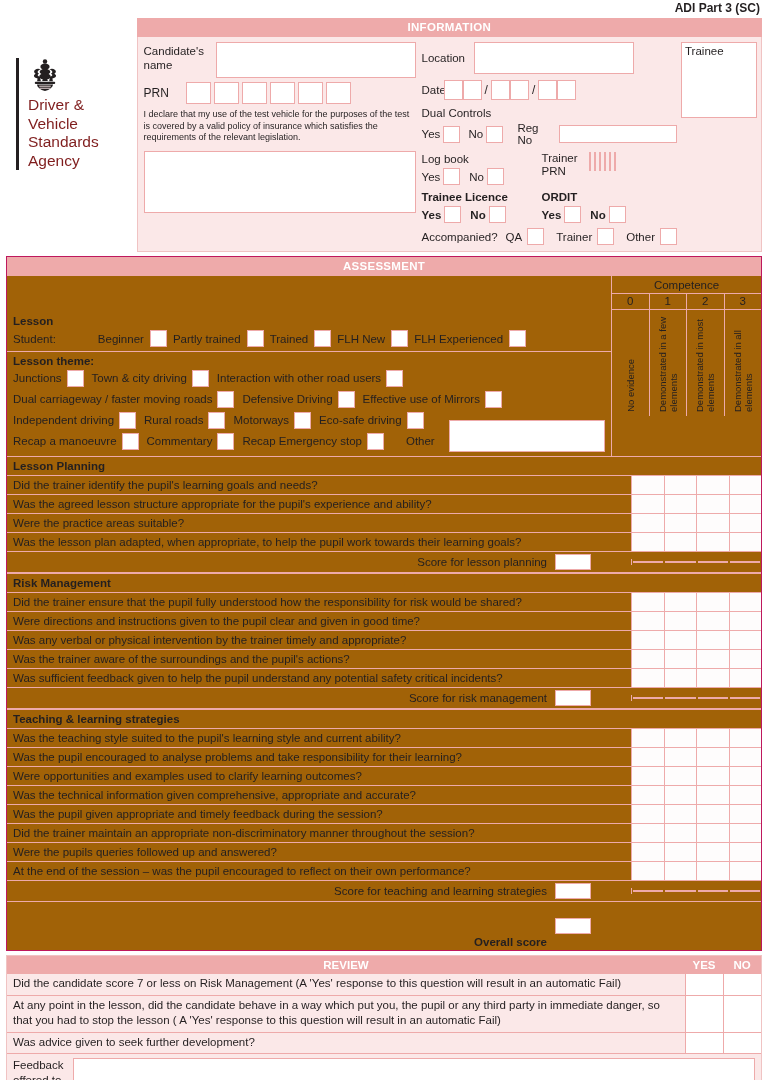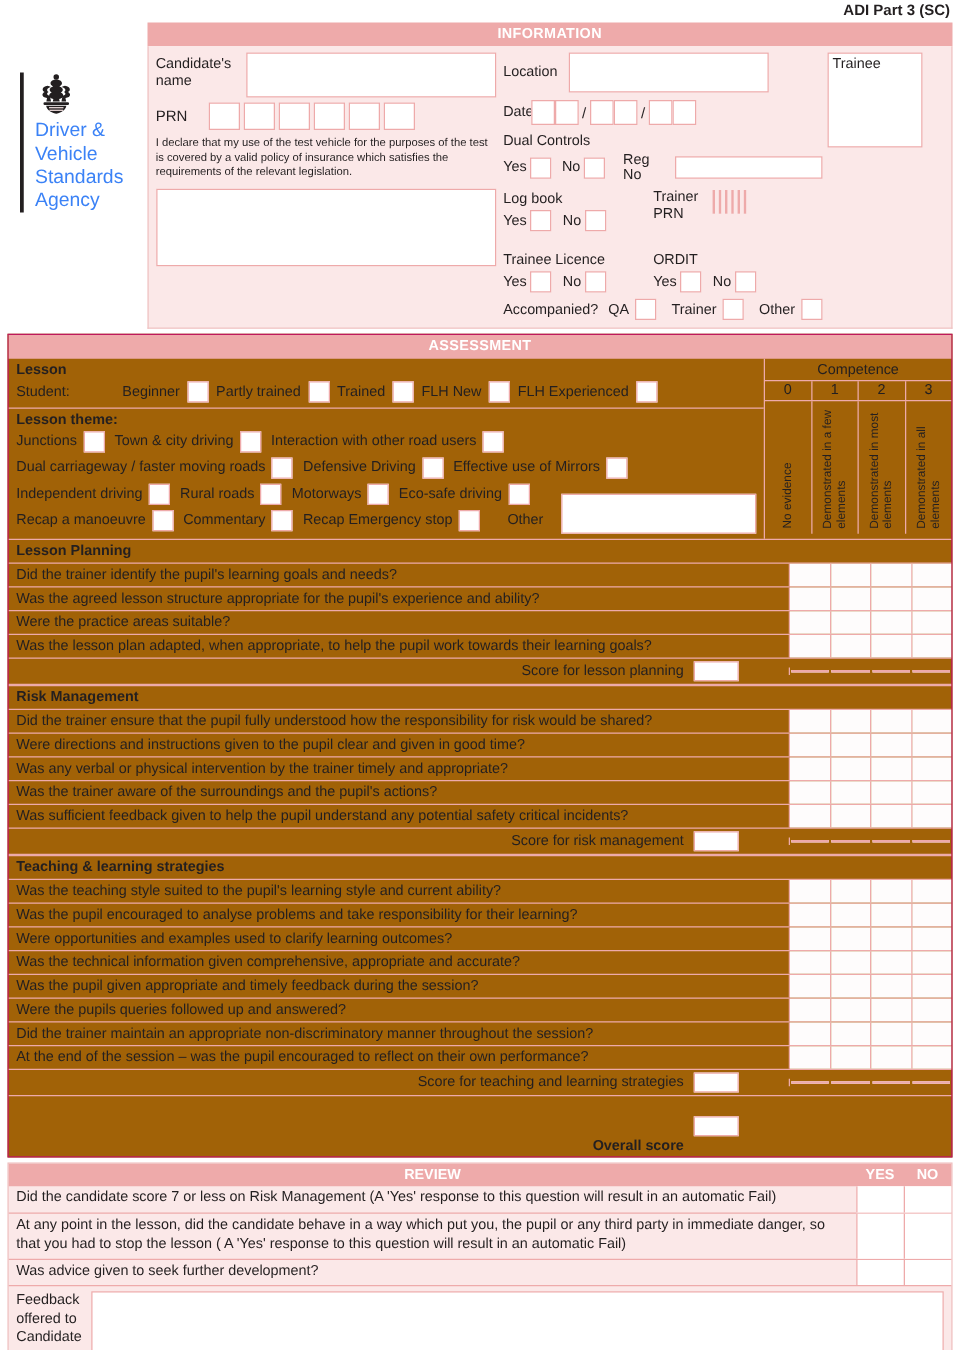--- a/index.html
+++ b/index.html
@@ -23,24 +23,24 @@
 
   
   .topline{height:18px;position:relative;}
   .doc-code{position:absolute;right:2px;top:1px;font-size:12px;font-weight:bold;}
 
   
   .info-wrap{position:relative;display:flex;}
   .logo-col{width:138px;box-sizing:border-box;padding:40px 0 0 10px;}
   .logo-inner{border-left:3px solid #231f20;padding-left:9px;}
   .crown{width:34px;height:34px;display:block;margin-bottom:4px;}
-  .logo-text{font-size:15.5px;line-height:18.5px;font-weight:400;color:#3b82f6;}
+  .logo-text{font-size:15.5px;line-height:18.5px;font-weight:400;color:#7f1d1d;}
 
   .info-panel{flex:1;display:flex;flex-direction:column;}
-  .info-body{background:#fbe8e8;border:1px solid #f0c3c3;border-top:none;box-sizing:border-box;display:flex;padding:5px 23px 6px 6px;}
+  .info-body{background:#fbe8e8;border:1px solid #f0c3c3;border-top:none;box-sizing:border-box;display:flex;padding:5px 4px 6px 6px;}
   .info-left{width:272px;}
   .info-mid{flex:1;padding-left:6px;}
   .info-right{width:76px;padding-left:4px;}
 
   .row{display:flex;align-items:flex-start;}
 
   .cand-name-lbl{width:72px;font-size:11.5px;line-height:14px;padding-top:2px;}
   .cand-name-box{height:36px;flex:1;}
   .prn-lbl{width:42px;font-size:12px;line-height:22px;}
   .prn-box{width:25px;height:22px;margin-right:3px;}
@@ -60,21 +60,21 @@
   .reg-box{width:122px;height:18px;}
   .tp-lbl{font-size:11.5px;line-height:13px;width:44px;}
   .tp-box{width:22px;height:22px;margin-left:3px;}
   .outcome-box{height:76px;font-size:11.5px;padding:2px 0 0 3px;color:#231f20;}
 
   .accompanied{font-size:11.5px;display:flex;align-items:center;justify-content:flex-end;margin-top:5px;}
 
   
   .assess{margin-top:4px;border:1px solid #be185d;box-sizing:border-box;background:#a16207;}
   .ass-grid{display:flex;}
-  .ass-left{flex:1;min-width:0;}
+  .ass-left{flex:1;min-width:0;margin-top:36px;}
   .comp-col{width:150px;border-left:1px solid #eeaaaa;box-sizing:border-box;}
 
   .sec-head{font-size:11.5px;font-weight:bold;padding:3px 6px 2px 6px;}
   .lesson-box{border-bottom:1px solid #eeaaaa;}
   .student-row{display:flex;align-items:center;font-size:11.5px;padding:1px 6px 4px 6px;}
   .student-row .cb{margin:0 6px 0 6px;}
 
   .theme-box{padding:2px 6px 4px 6px;position:relative;}
   .theme-line{display:flex;align-items:center;font-size:11.5px;line-height:21px;white-space:nowrap;}
   .theme-line .cb{margin:0 8px 0 5px;}
@@ -225,21 +225,21 @@
             <div style="padding-top:2px;">
               <span class="wbox tp-box"></span>
               <span class="wbox tp-box"></span>
               <span class="wbox tp-box"></span>
               <span class="wbox tp-box"></span>
               <span class="wbox tp-box"></span>
               <span class="wbox tp-box"></span>
             </div>
           </div>
 
-          <div class="row" style="margin-top:15px;">
+          <div class="row" style="margin-top:4px;font-weight:bold;">
             <div style="width:120px;">
               <div class="grp-title">Trainee Licence</div>
               <div class="ynrow" style="margin-top:1px;">
                 <span class="yn-lbl">Yes</span>
                 <span class="cb"></span>
                 <span class="sp"></span>
                 <span class="yn-lbl">No</span>
                 <span class="cb"></span>
               </div>
             </div>
@@ -520,30 +520,30 @@
       <div class="qrow">
           <div class="qtext">Was the pupil given appropriate and timely feedback during the session?</div>
           <div class="qcells">
             <span></span>
             <span></span>
             <span></span>
             <span></span>
           </div>
         </div>
       <div class="qrow">
+          <div class="qtext">Did the trainer maintain an appropriate non-discriminatory manner throughout the session?</div>
+          <div class="qcells">
+            <span></span>
+            <span></span>
+            <span></span>
+            <span></span>
+          </div>
+        </div>
+      <div class="qrow">
           <div class="qtext">Were the pupils queries followed up and answered?</div>
-          <div class="qcells">
-            <span></span>
-            <span></span>
-            <span></span>
-            <span></span>
-          </div>
-        </div>
-      <div class="qrow">
-          <div class="qtext">Did the trainer maintain an appropriate non-discriminatory manner throughout the session?</div>
           <div class="qcells">
             <span></span>
             <span></span>
             <span></span>
             <span></span>
           </div>
         </div>
       <div class="qrow">
           <div class="qtext">At the end of the session – was the pupil encouraged to reflect on their own performance?</div>
           <div class="qcells">

